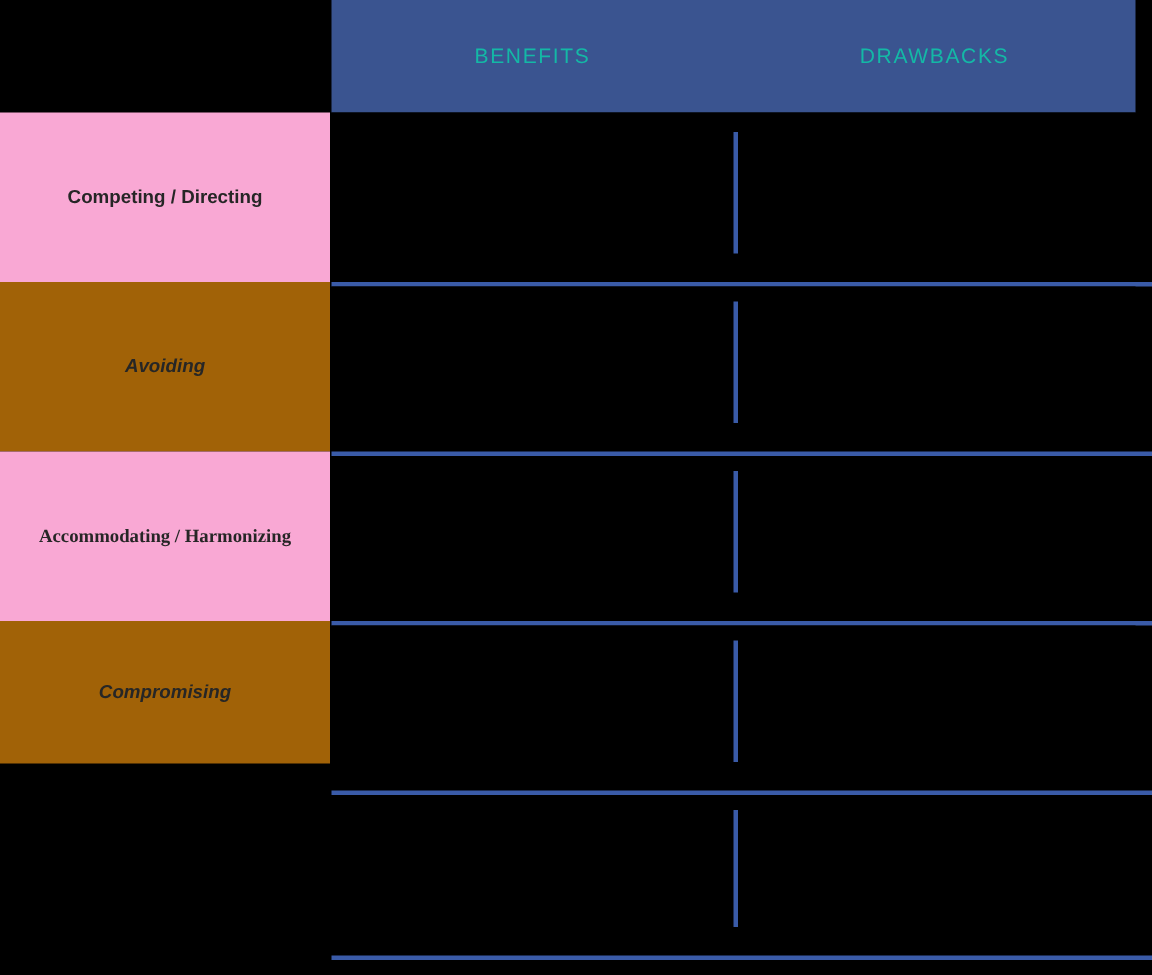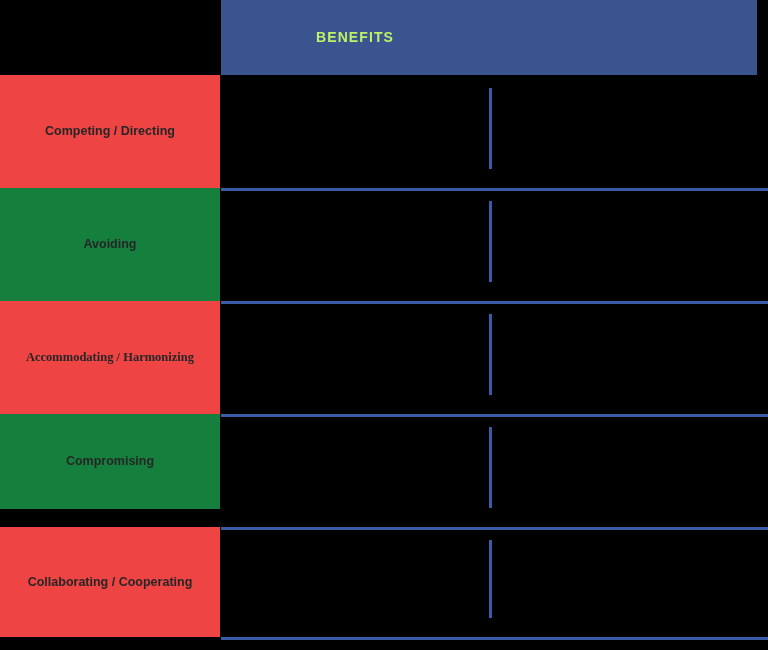--- a/index.html
+++ b/index.html
@@ -39,23 +39,23 @@
     background: #000000;
   }
 
   .header-cell {
     position: absolute;
     top: 0;
     height: 75px;
     display: flex;
     align-items: center;
     justify-content: center;
-    color: #bef264;
+    color: #14b8a6;
     font-size: 14px;
-    font-weight: bold;
+    font-weight: normal;
     letter-spacing: 1.1px;
     text-align: center;
     line-height: 1.2;
   }
 
   .header-cell.benefits { left: 221px;  width: 268px; }
   .header-cell.drawbacks { left: 489px; width: 268px; }
 
   
   .rowlabel {
@@ -66,22 +66,22 @@
     align-items: center;
     justify-content: center;
     text-align: center;
     padding: 0 10px;
     color: #262626;
     font-size: 12.5px;
     font-weight: bold;
     line-height: 1.35;
   }
 
-  .rowlabel.light { background: #ef4444; }
-  .rowlabel.dark  { background: #15803d; }
+  .rowlabel.light { background: #f9a8d4; }
+  .rowlabel.dark  { background: #a16207; font-style: italic; }
 
   
   .bodyrow {
     position: absolute;
     left: 221px;
     width: 536px;
     background: #000000;
   }
 
   .cell {
@@ -118,20 +118,21 @@
 <body>
 
 <div class="slide">
 
   <div class="header-corner"></div>
 
   <div class="header-band"></div>
 
   <div class="header-cell benefits">BENEFITS</div>
 
+  <div class="header-cell drawbacks">DRAWBACKS</div>
 
   <div class="rowlabel light" style="top:75px; height:113px;">Competing / Directing</div>
 
   <div class="bodyrow" style="top:75px; height:113px;">
     <div class="cell benefits"></div>
     <div class="cell drawbacks"></div>
   </div>
   <div class="vdivider" style="left:489px; top:88px; height:81px;"></div>
   <div class="hdivider" style="top:188px;"></div>
 
@@ -155,21 +156,20 @@
 
   <div class="rowlabel dark" style="top:414px; height:95px;">Compromising</div>
 
   <div class="bodyrow" style="top:417px; height:110px;">
     <div class="cell benefits"></div>
     <div class="cell drawbacks"></div>
   </div>
   <div class="vdivider" style="left:489px; top:427px; height:81px;"></div>
   <div class="hdivider" style="top:527px;"></div>
 
-  <div class="rowlabel light" style="top:527px; height:110px;">Collaborating / Cooperating</div>
 
   <div class="bodyrow" style="top:530px; height:107px;">
     <div class="cell benefits"></div>
     <div class="cell drawbacks"></div>
   </div>
   <div class="vdivider" style="left:489px; top:540px; height:78px;"></div>
   <div class="hdivider" style="top:637px;"></div>
 
 </div>
 

